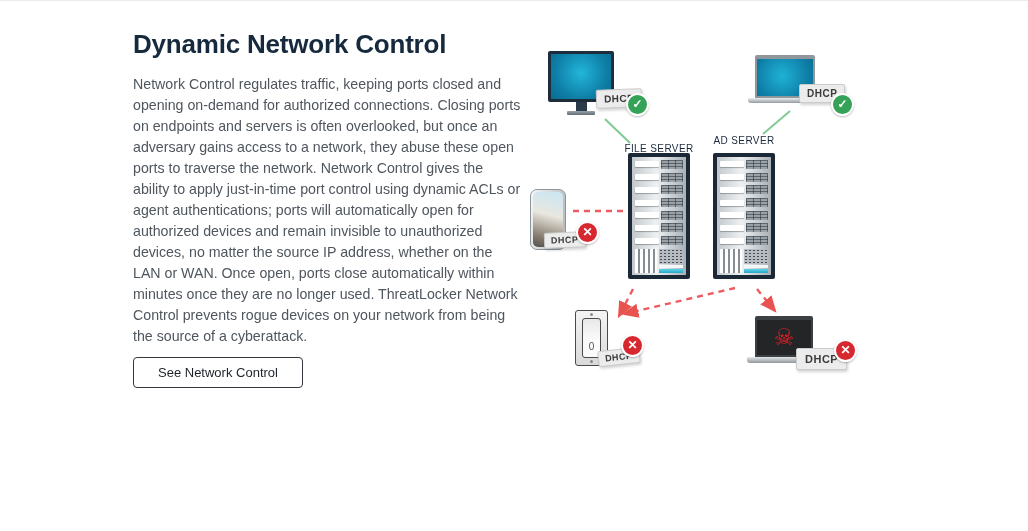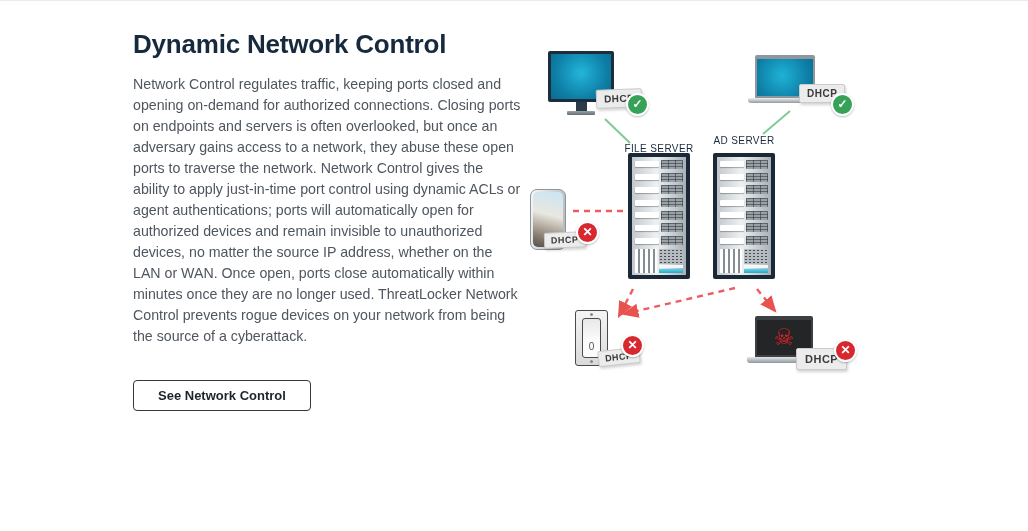--- a/index.html
+++ b/index.html
@@ -4,23 +4,23 @@
 <style>
   * { margin:0; padding:0; box-sizing:border-box; }
   html,body { width:1028px; height:531px; background:#ffffff; overflow:hidden;
               font-family:"Liberation Sans", sans-serif; }
   .page { position:relative; width:1028px; height:531px; background:#fff; border-top:1px solid #ebebeb; }
 
   
   .content-col { position:absolute; left:133px; top:28px; width:390px; }
   .page-title { font-size:26px; font-weight:700; color:#16293d; letter-spacing:-0.2px; margin-bottom:14px; }
   .body-text { font-size:14.2px; line-height:21px; color:#4f565e; }
-  .cta { margin-top:33px; display:inline-block; background:#fff; border:1px solid #33383e;
+  .cta { margin-top:10px; display:inline-block; background:#fff; border:1px solid #33383e;
          border-radius:4px; height:31px; padding:0 24px; font-family:"Liberation Sans",sans-serif;
-         font-size:13px; font-weight:700; color:#1d2329; cursor:pointer; }
+         font-size:13px; font-weight:400; color:#1d2329; cursor:pointer; }
 
   
   .diagram { position:absolute; left:520px; top:30px; width:370px; height:366px; }
   .diagram svg.lines { position:absolute; left:0; top:0; z-index:0; }
   .dev { position:absolute; z-index:1; }
 
   
   .monitor { left:28px; top:20px; width:66px; }
   .mon-screen { width:66px; height:51px; border:3px solid #1e2d3b; border-radius:2px;
     background:radial-gradient(circle at 50% 42%, #23b6da 0%, #0e7ea6 65%, #0a6b90 100%); }

